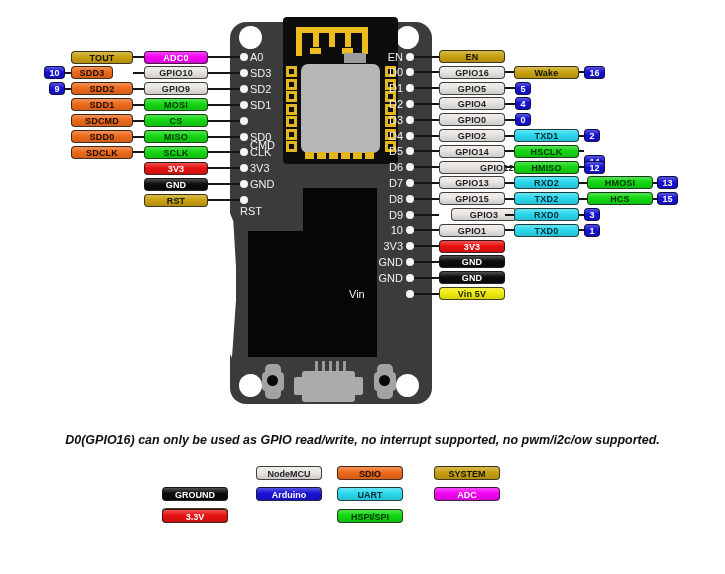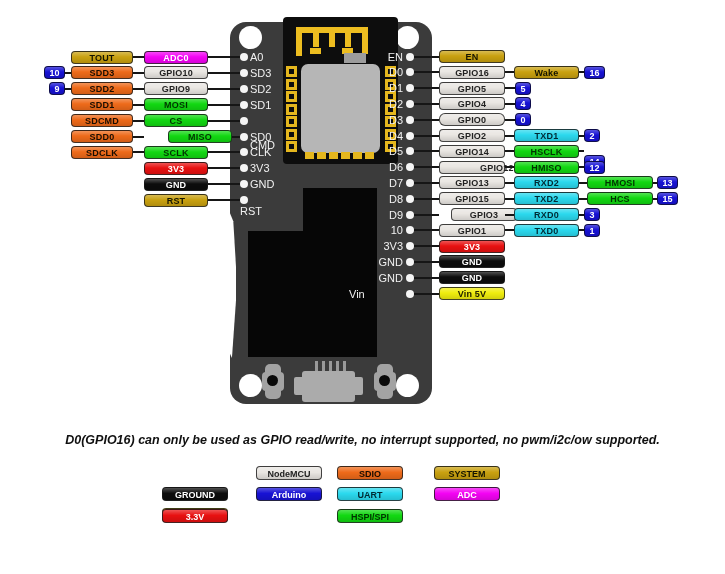--- a/index.html
+++ b/index.html
@@ -161,39 +161,39 @@
       <div class="plbl" style="left: 349px; top: 286.5px; width: 52px; ">Vin</div>
     </div>
   <div id="rows">
       <div class="wire" style="left: 208px; top: 56px; width: 32px;"></div>
       <div class="pbox" style="left: 144px; top: 50.5px; width: 64px; background: linear-gradient(rgba(255, 255, 255, 0.28), rgba(255, 255, 255, 0) 45%, rgba(0, 0, 0, 0.12)), rgb(243, 3, 243); color: rgb(255, 255, 255);">ADC0</div>
       <div class="wire" style="left: 133px; top: 56px; width: 11px;"></div>
       <div class="pbox" style="left: 71px; top: 50.5px; width: 62px; background: linear-gradient(rgba(255, 255, 255, 0.28), rgba(255, 255, 255, 0) 45%, rgba(0, 0, 0, 0.12)), rgb(201, 161, 16); color: rgb(20, 20, 0);">TOUT</div>
       <div class="wire" style="left: 208px; top: 71.9px; width: 32px;"></div>
       <div class="pbox" style="left: 144px; top: 66.4px; width: 64px; background: linear-gradient(rgba(255, 255, 255, 0.28), rgba(255, 255, 255, 0) 45%, rgba(0, 0, 0, 0.12)), rgb(233, 230, 226); color: rgb(34, 34, 34);">GPIO10</div>
       <div class="wire" style="left: 133px; top: 71.9px; width: 11px;"></div>
-      <div class="pbox" style="left: 71px; top: 66.4px; width: 62px; background: linear-gradient(rgba(255, 255, 255, 0.28), rgba(255, 255, 255, 0) 45%, rgba(0, 0, 0, 0.12)), rgb(238, 106, 26); color: rgb(26, 13, 0);">SDD3</div>
+      <div class="pbox" style="left: 71px; top: 66.4px; width: 42px; background: linear-gradient(rgba(255, 255, 255, 0.28), rgba(255, 255, 255, 0) 45%, rgba(0, 0, 0, 0.12)), rgb(238, 106, 26); color: rgb(26, 13, 0);">SDD3</div>
       <div class="wire" style="left: 65px; top: 71.9px; width: 6px;"></div>
       <div class="badge" style="left: 44px; top: 66.4px; width: 21px; background: linear-gradient(rgba(255, 255, 255, 0.28), rgba(255, 255, 255, 0) 45%, rgba(0, 0, 0, 0.12)), rgb(23, 18, 212); color: rgb(255, 255, 255);">10</div>
       <div class="wire" style="left: 208px; top: 87.8px; width: 32px;"></div>
       <div class="pbox" style="left: 144px; top: 82.3px; width: 64px; background: linear-gradient(rgba(255, 255, 255, 0.28), rgba(255, 255, 255, 0) 45%, rgba(0, 0, 0, 0.12)), rgb(233, 230, 226); color: rgb(34, 34, 34);">GPIO9</div>
       <div class="wire" style="left: 133px; top: 87.8px; width: 11px;"></div>
       <div class="pbox" style="left: 71px; top: 82.3px; width: 62px; background: linear-gradient(rgba(255, 255, 255, 0.28), rgba(255, 255, 255, 0) 45%, rgba(0, 0, 0, 0.12)), rgb(238, 106, 26); color: rgb(26, 13, 0);">SDD2</div>
       <div class="wire" style="left: 65px; top: 87.8px; width: 6px;"></div>
       <div class="badge" style="left: 49px; top: 82.3px; width: 16px; background: linear-gradient(rgba(255, 255, 255, 0.28), rgba(255, 255, 255, 0) 45%, rgba(0, 0, 0, 0.12)), rgb(23, 18, 212); color: rgb(255, 255, 255);">9</div>
       <div class="wire" style="left: 208px; top: 103.7px; width: 32px;"></div>
       <div class="pbox" style="left: 144px; top: 98.2px; width: 64px; background: linear-gradient(rgba(255, 255, 255, 0.28), rgba(255, 255, 255, 0) 45%, rgba(0, 0, 0, 0.12)), rgb(18, 216, 18); color: rgb(0, 51, 0);">MOSI</div>
       <div class="wire" style="left: 133px; top: 103.7px; width: 11px;"></div>
       <div class="pbox" style="left: 71px; top: 98.2px; width: 62px; background: linear-gradient(rgba(255, 255, 255, 0.28), rgba(255, 255, 255, 0) 45%, rgba(0, 0, 0, 0.12)), rgb(238, 106, 26); color: rgb(26, 13, 0);">SDD1</div>
       <div class="wire" style="left: 208px; top: 119.6px; width: 32px;"></div>
       <div class="pbox" style="left: 144px; top: 114.1px; width: 64px; background: linear-gradient(rgba(255, 255, 255, 0.28), rgba(255, 255, 255, 0) 45%, rgba(0, 0, 0, 0.12)), rgb(18, 216, 18); color: rgb(0, 51, 0);">CS</div>
       <div class="wire" style="left: 133px; top: 119.6px; width: 11px;"></div>
       <div class="pbox" style="left: 71px; top: 114.1px; width: 62px; background: linear-gradient(rgba(255, 255, 255, 0.28), rgba(255, 255, 255, 0) 45%, rgba(0, 0, 0, 0.12)), rgb(238, 106, 26); color: rgb(26, 13, 0);">SDCMD</div>
       <div class="wire" style="left: 208px; top: 135.5px; width: 32px;"></div>
-      <div class="pbox" style="left: 144px; top: 130px; width: 64px; background: linear-gradient(rgba(255, 255, 255, 0.28), rgba(255, 255, 255, 0) 45%, rgba(0, 0, 0, 0.12)), rgb(18, 216, 18); color: rgb(0, 51, 0); margin-left: 24px;">MISO</div>
+      <div class="pbox" style="left: 144px; top: 130px; width: 64px; background: linear-gradient(rgba(255, 255, 255, 0.28), rgba(255, 255, 255, 0) 45%, rgba(0, 0, 0, 0.12)), rgb(18, 216, 18); color: rgb(0, 51, 0);">MISO</div>
       <div class="wire" style="left: 133px; top: 135.5px; width: 11px;"></div>
       <div class="pbox" style="left: 71px; top: 130px; width: 62px; background: linear-gradient(rgba(255, 255, 255, 0.28), rgba(255, 255, 255, 0) 45%, rgba(0, 0, 0, 0.12)), rgb(238, 106, 26); color: rgb(26, 13, 0);">SDD0</div>
       <div class="wire" style="left: 208px; top: 151.4px; width: 32px;"></div>
       <div class="pbox" style="left: 144px; top: 145.9px; width: 64px; background: linear-gradient(rgba(255, 255, 255, 0.28), rgba(255, 255, 255, 0) 45%, rgba(0, 0, 0, 0.12)), rgb(18, 216, 18); color: rgb(0, 51, 0);">SCLK</div>
       <div class="wire" style="left: 133px; top: 151.4px; width: 11px;"></div>
       <div class="pbox" style="left: 71px; top: 145.9px; width: 62px; background: linear-gradient(rgba(255, 255, 255, 0.28), rgba(255, 255, 255, 0) 45%, rgba(0, 0, 0, 0.12)), rgb(238, 106, 26); color: rgb(26, 13, 0);">SDCLK</div>
       <div class="wire" style="left: 208px; top: 167.3px; width: 32px;"></div>
       <div class="pbox" style="left: 144px; top: 161.8px; width: 64px; background: linear-gradient(rgba(255, 255, 255, 0.28), rgba(255, 255, 255, 0) 45%, rgba(0, 0, 0, 0.12)), rgb(232, 17, 17); color: rgb(255, 255, 255);">3V3</div>
       <div class="wire" style="left: 208px; top: 183.2px; width: 32px;"></div>
       <div class="pbox" style="left: 144px; top: 177.7px; width: 64px; background: linear-gradient(rgba(255, 255, 255, 0.28), rgba(255, 255, 255, 0) 45%, rgba(0, 0, 0, 0.12)), rgb(12, 12, 12); color: rgb(255, 255, 255);">GND</div>
@@ -209,21 +209,21 @@
       <div class="badge" style="left: 584px; top: 65.8px; width: 21px; background: linear-gradient(rgba(255, 255, 255, 0.28), rgba(255, 255, 255, 0) 45%, rgba(0, 0, 0, 0.12)), rgb(23, 18, 212); color: rgb(255, 255, 255);">16</div>
       <div class="wire" style="left: 414px; top: 87.1px; width: 25px;"></div>
       <div class="pbox" style="left: 439px; top: 81.6px; width: 66px; background: linear-gradient(rgba(255, 255, 255, 0.28), rgba(255, 255, 255, 0) 45%, rgba(0, 0, 0, 0.12)), rgb(233, 230, 226); color: rgb(34, 34, 34);">GPIO5</div>
       <div class="wire" style="left: 505px; top: 87.1px; width: 10px;"></div>
       <div class="badge" style="left: 515px; top: 81.6px; width: 16px; background: linear-gradient(rgba(255, 255, 255, 0.28), rgba(255, 255, 255, 0) 45%, rgba(0, 0, 0, 0.12)), rgb(23, 18, 212); color: rgb(255, 255, 255);">5</div>
       <div class="wire" style="left: 414px; top: 102.9px; width: 25px;"></div>
       <div class="pbox" style="left: 439px; top: 97.4px; width: 66px; background: linear-gradient(rgba(255, 255, 255, 0.28), rgba(255, 255, 255, 0) 45%, rgba(0, 0, 0, 0.12)), rgb(233, 230, 226); color: rgb(34, 34, 34);">GPIO4</div>
       <div class="wire" style="left: 505px; top: 102.9px; width: 10px;"></div>
       <div class="badge" style="left: 515px; top: 97.4px; width: 16px; background: linear-gradient(rgba(255, 255, 255, 0.28), rgba(255, 255, 255, 0) 45%, rgba(0, 0, 0, 0.12)), rgb(23, 18, 212); color: rgb(255, 255, 255);">4</div>
       <div class="wire" style="left: 414px; top: 118.7px; width: 25px;"></div>
-      <div class="pbox" style="left: 439px; top: 113.2px; width: 66px; background: linear-gradient(rgba(255, 255, 255, 0.28), rgba(255, 255, 255, 0) 45%, rgba(0, 0, 0, 0.12)), rgb(233, 230, 226); color: rgb(34, 34, 34); border-radius: 6px;">GPIO0</div>
+      <div class="pbox" style="left: 439px; top: 113.2px; width: 66px; background: linear-gradient(rgba(255, 255, 255, 0.28), rgba(255, 255, 255, 0) 45%, rgba(0, 0, 0, 0.12)), rgb(233, 230, 226); color: rgb(34, 34, 34);">GPIO0</div>
       <div class="wire" style="left: 505px; top: 118.7px; width: 10px;"></div>
       <div class="badge" style="left: 515px; top: 113.2px; width: 16px; background: linear-gradient(rgba(255, 255, 255, 0.28), rgba(255, 255, 255, 0) 45%, rgba(0, 0, 0, 0.12)), rgb(23, 18, 212); color: rgb(255, 255, 255);">0</div>
       <div class="wire" style="left: 414px; top: 134.5px; width: 25px;"></div>
       <div class="pbox" style="left: 439px; top: 129px; width: 66px; background: linear-gradient(rgba(255, 255, 255, 0.28), rgba(255, 255, 255, 0) 45%, rgba(0, 0, 0, 0.12)), rgb(233, 230, 226); color: rgb(34, 34, 34);">GPIO2</div>
       <div class="wire" style="left: 505px; top: 134.5px; width: 9px;"></div>
       <div class="pbox" style="left: 514px; top: 129px; width: 65px; background: linear-gradient(rgba(255, 255, 255, 0.28), rgba(255, 255, 255, 0) 45%, rgba(0, 0, 0, 0.12)), rgb(43, 217, 238); color: rgb(0, 42, 51);">TXD1</div>
       <div class="wire" style="left: 579px; top: 134.5px; width: 5px;"></div>
       <div class="badge" style="left: 584px; top: 129px; width: 16px; background: linear-gradient(rgba(255, 255, 255, 0.28), rgba(255, 255, 255, 0) 45%, rgba(0, 0, 0, 0.12)), rgb(23, 18, 212); color: rgb(255, 255, 255);">2</div>
       <div class="wire" style="left: 414px; top: 150.3px; width: 25px;"></div>
       <div class="pbox" style="left: 439px; top: 144.8px; width: 66px; background: linear-gradient(rgba(255, 255, 255, 0.28), rgba(255, 255, 255, 0) 45%, rgba(0, 0, 0, 0.12)), rgb(233, 230, 226); color: rgb(34, 34, 34);">GPIO14</div>

